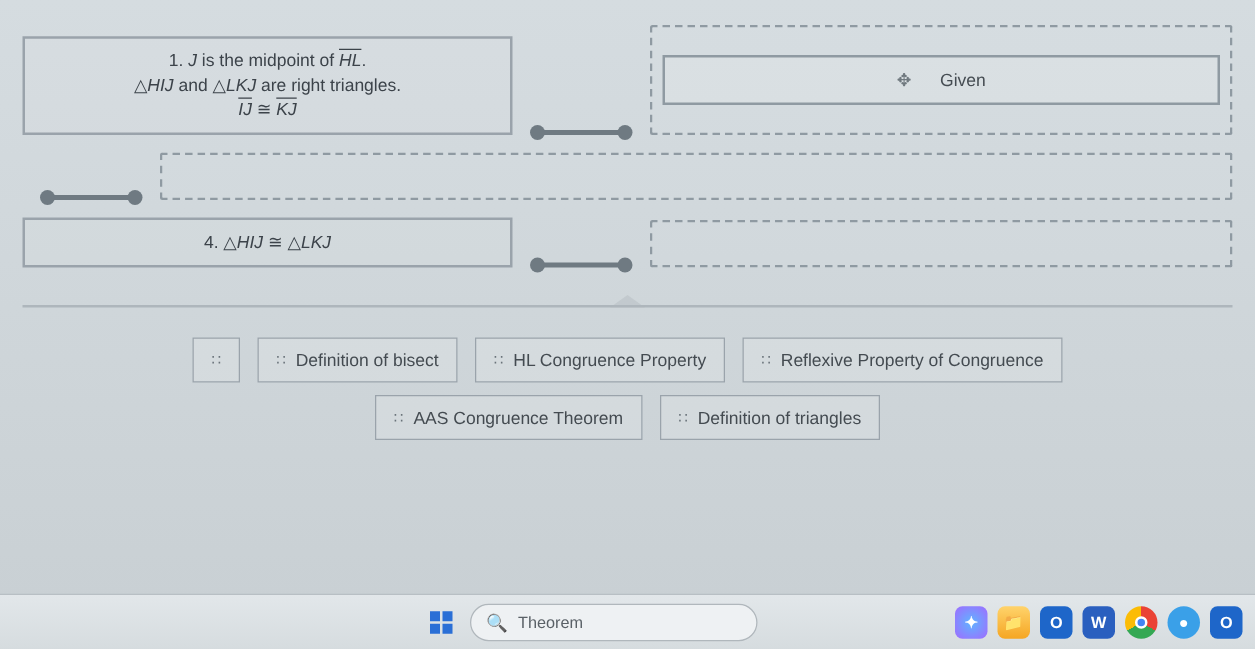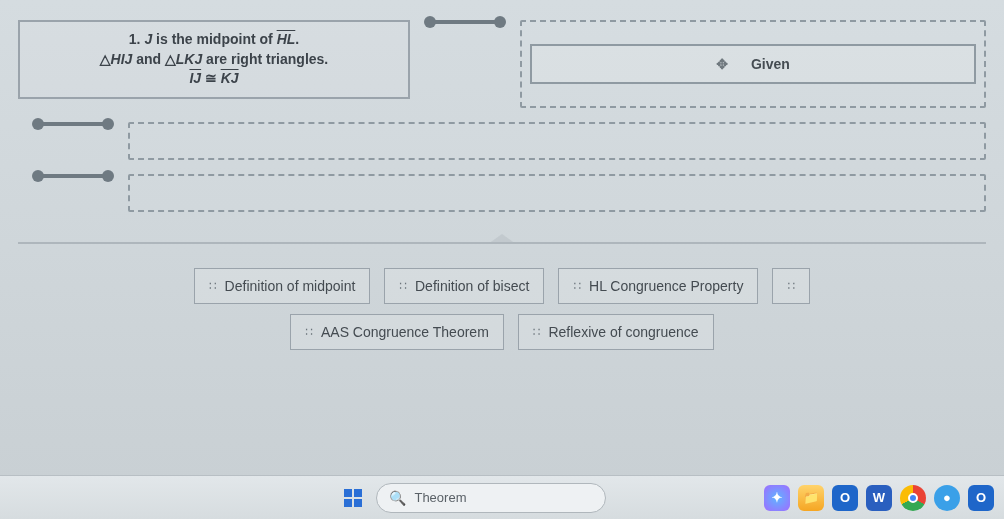--- a/index.html
+++ b/index.html
@@ -11,24 +11,23 @@
       font-size: 14px;
       color: #3a4148;
       position: relative;
       overflow: hidden;
     }
     .content {
       padding: 20px 18px 10px 18px;
     }
     .proof-row {
       display: flex;
-      align-items: flex-start;
+      align-items: flex-end;
       margin-bottom: 14px;
       position: relative;
-      font-weight: bold;
     }
     .statement-box {
       width: 392px;
       min-height: 38px;
       border: 2px solid #9aa3ab;
       background: rgba(255,255,255,0.05);
       display: flex;
       align-items: center;
       justify-content: center;
       padding: 8px 10px;
@@ -202,52 +201,55 @@
 
   <div class="proof-row">
     <div class="connector">
         <div class="connector-line"></div>
       </div>
     <div class="drop-zone"></div>
   </div>
 
 
   <div class="proof-row">
+    <div class="statement-box">
+      <div class="math-line">4. △<span class="mi">HIJ</span> ≅ △<span class="mi">LKJ</span></div>
+    </div>
     <div class="connector">
         <div class="connector-line"></div>
       </div>
     <div class="drop-zone"></div>
   </div>
 
   <div class="answer-bank">
     <div class="bank-row">
       <div class="tile">
         <span class="dots">∷</span>
-        <span>Definition of midpoint</span>
       </div>
       <div class="tile">
         <span class="dots">∷</span>
         <span>Definition of bisect</span>
       </div>
       <div class="tile">
         <span class="dots">∷</span>
         <span>HL Congruence Property</span>
       </div>
       <div class="tile">
         <span class="dots">∷</span>
+        <span>Reflexive Property of Congruence</span>
       </div>
     </div>
     <div class="bank-row">
       <div class="tile">
         <span class="dots">∷</span>
         <span>AAS Congruence Theorem</span>
       </div>
       <div class="tile">
         <span class="dots">∷</span>
-        <span>Reflexive of congruence</span>
+        <span>Definition of triangles</span>
       </div>
     </div>
   </div>
 
 </div>
 
 <div class="taskbar">
   <div style="flex:0 0 320px"></div>
   <div class="start-btn">
     <div class="win-logo">

